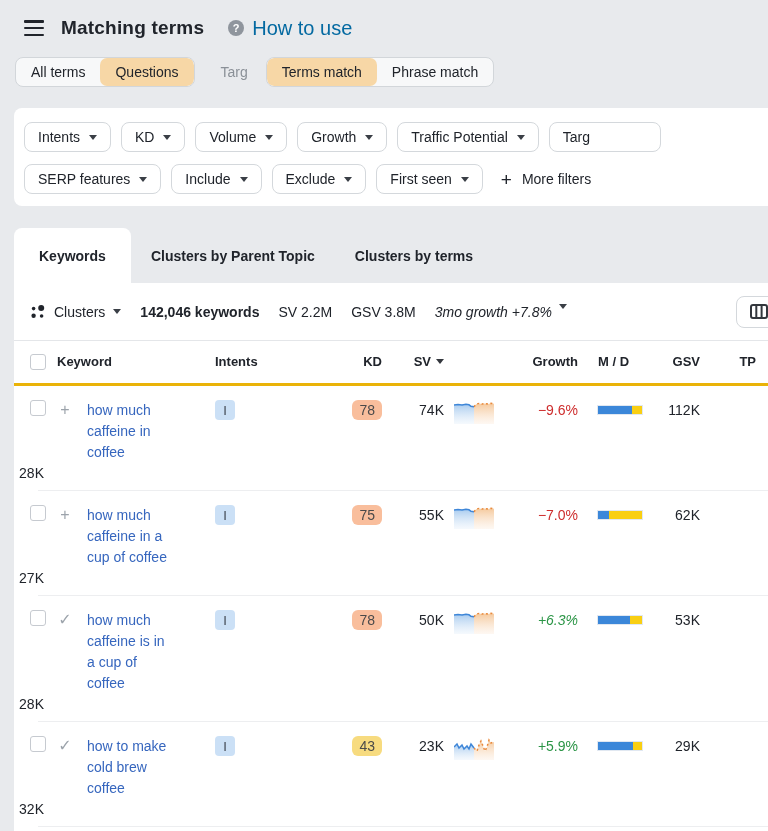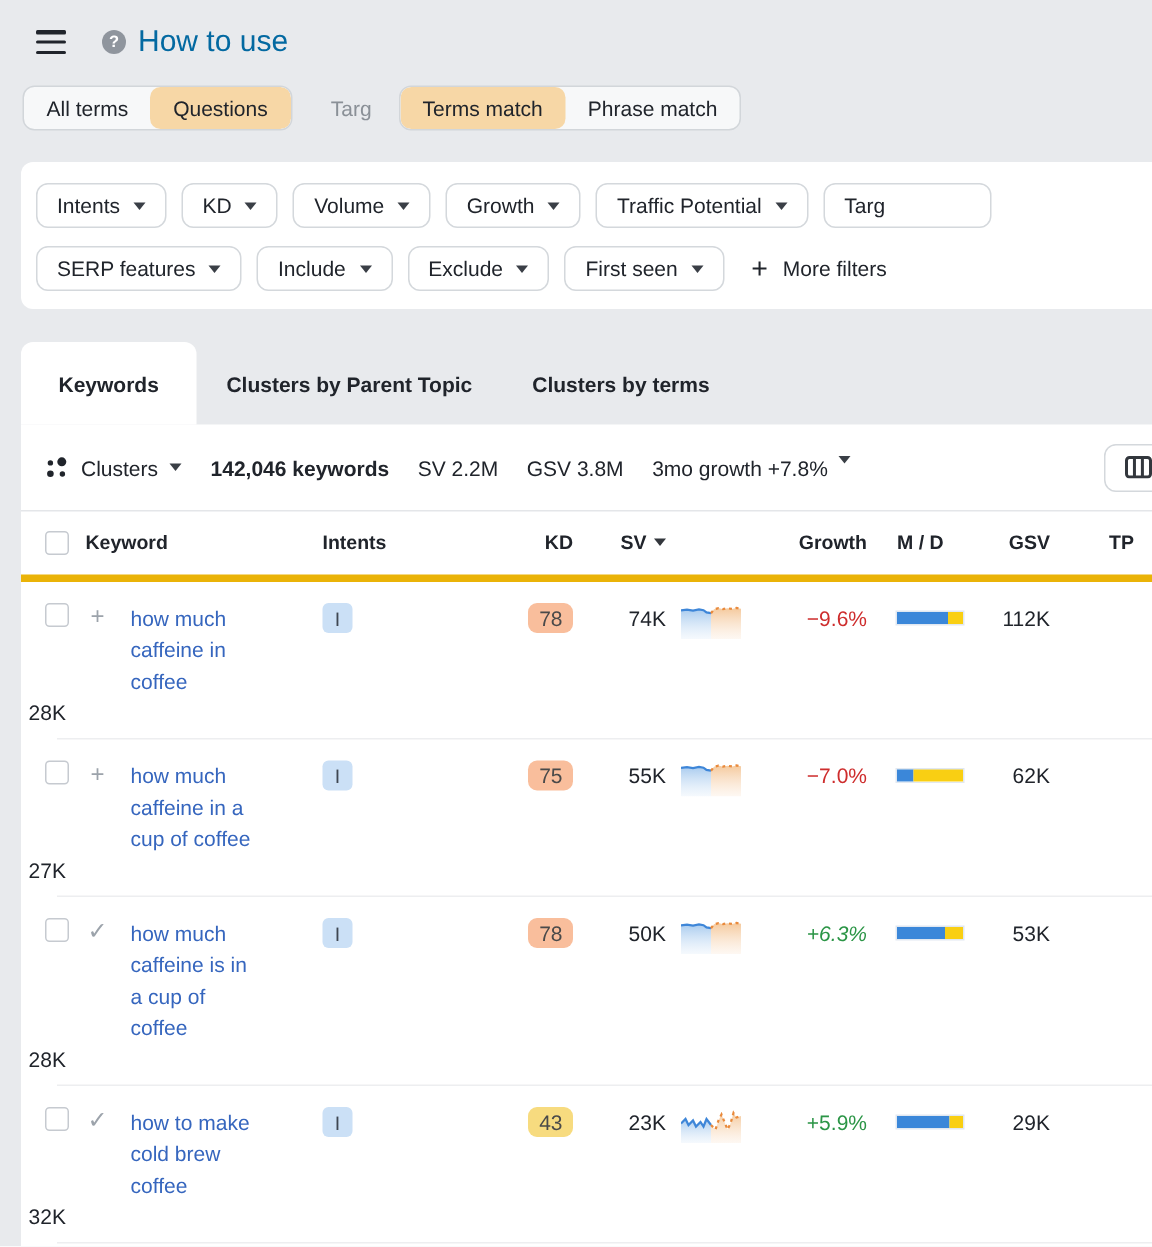--- a/index.html
+++ b/index.html
@@ -41,28 +41,28 @@
   .tab { display:flex; align-items:center; padding:0 20px; font-size:14px; font-weight:bold; cursor:pointer; white-space:nowrap; }
   .tab.active { background:#fff; border-radius:8px 8px 0 0; padding:0 25px; }
 
   
   .card { margin-left:14px; width:754px; height:548px; background:#fff; overflow:hidden; position:relative; }
 
   .toolbar { display:flex; align-items:center; height:57px; padding-left:16px; font-size:14px; }
   .clusters-group { display:flex; align-items:center; gap:8px; cursor:pointer; }
   .tb-item { margin-left:19px; white-space:nowrap; }
   .tb-bold { font-weight:bold; }
-  .growth-dd { display:inline-flex; align-items:flex-start; gap:7px; cursor:pointer; }
+  .growth-dd { display:inline-flex; align-items:flex-start; gap:7px; cursor:pointer;font-style:italic; }
   .cols-btn { margin-left:auto; margin-right:-14px; width:46px; height:32px; background:#fff; border:1px solid #D4D8DC;
               border-radius:8px; display:flex; align-items:center; justify-content:center; cursor:pointer; }
 
   
   .thead, .trow { display:grid; align-items:start; }
   .thead { grid-template-columns:36px 152px 110px 76px 62px 50px 84px 66px 56px 56px;
-           border-top:1px solid #E4E6E9; border-bottom:5px solid #eab308; padding:13px 0; font-size:13px; font-weight:bold; }
+           border-top:1px solid #E4E6E9; border-bottom:3px solid #eab308; padding:13px 0; font-size:13px; font-weight:bold; }
   .trow  { grid-template-columns:36px 30px 122px 110px 76px 62px 50px 84px 66px 56px; padding:14px 0 8px; position:relative; }
   .trow::after { content:""; position:absolute; left:24px; right:0; bottom:0; height:1px; background:#EDEEF0; }
   .cell-r { text-align:right; padding-right:6px; }
   .pl { padding-left:13px; }
   .pl7 { padding-left:7px; }
   .cb { display:inline-block; width:16px; height:16px; border:1px solid #C6CAD0; border-radius:3px; background:#fff;
         margin-left:16px; cursor:pointer; vertical-align:top; }
   .thead .hdr { cursor:pointer; }
   .sv-hdr { display:inline-flex; align-items:center; gap:5px; }
   .sort-caret { width:0; height:0; border-left:4px solid transparent; border-right:4px solid transparent; border-top:5px solid #33373D; }
@@ -96,20 +96,21 @@
 </svg>
 
 <div class="page">
 
   <header class="app-header">
     <div class="hamburger">
         <span></span>
         <span></span>
         <span></span>
       </div>
+    <h1 class="page-title">Matching terms</h1>
     <div class="help">
       <span class="qicon">?</span>
       <span class="help-label">How to use</span>
     </div>
   </header>
 
   <div class="segrow">
     <div class="seg">
       <button class="seg-btn">All terms</button>
       <button class="seg-btn active">Questions</button>

